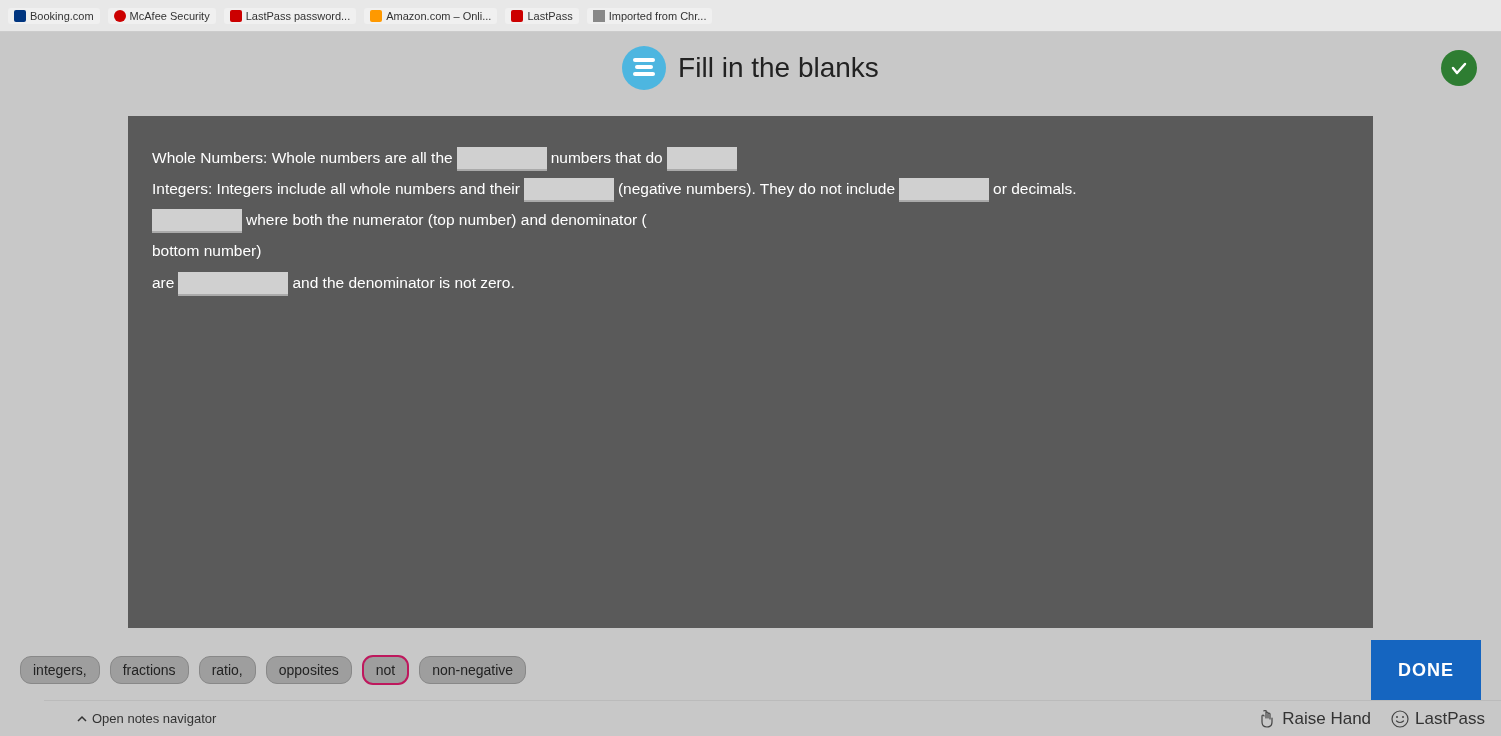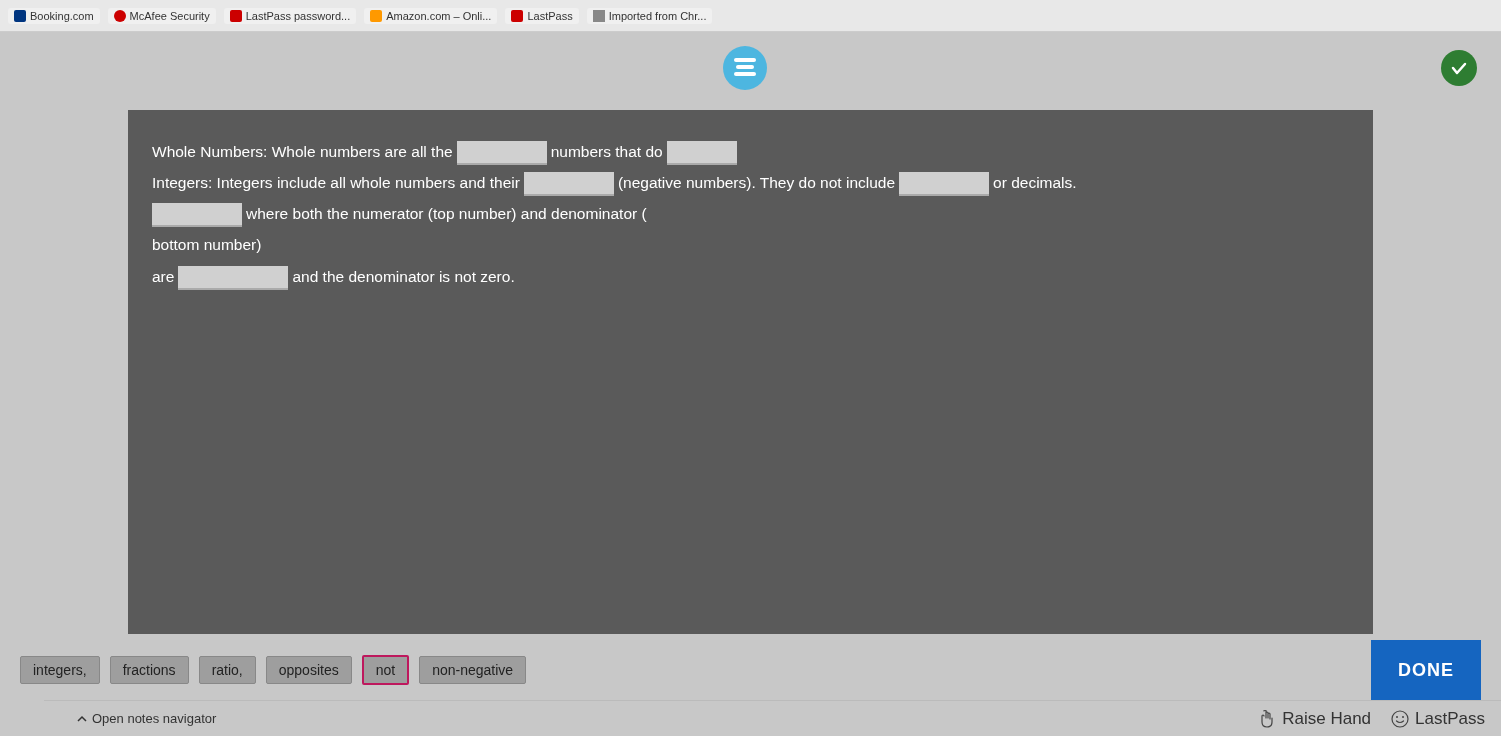--- a/index.html
+++ b/index.html
@@ -95,21 +95,21 @@
       border-radius: 50%;
       display: flex;
       align-items: center;
       justify-content: center;
       cursor: pointer;
     }
 
     
     .content-area {
       background: #5a5a5a;
-      margin: 6px 128px;
+      margin: 12px 128px;
       padding: 28px 24px 28px 24px;
       flex: 1;
       color: white;
       font-size: 15.5px;
       line-height: 1.75;
     }
 
     .fill-line {
       display: flex;
       align-items: baseline;
@@ -154,21 +154,21 @@
       flex: 1;
     }
 
     .word-chip {
       background: #9e9e9e;
       color: #222;
       border: 1px solid #888;
       padding: 5px 12px;
       font-size: 14px;
       cursor: pointer;
-      border-radius: 2px;
+      border-radius: 11px;
       font-weight: 400;
     }
 
     .word-chip.highlighted {
       background: #9e9e9e;
       border: 2px solid #be185d;
     }
 
     .done-button {
       background: #1565c0;
@@ -265,20 +265,21 @@
 <div class="main-container">
 
   <div class="header">
     <div class="header-logo">
       <div class="header-logo-inner">
         <div class="logo-line" style="width:22px;"></div>
         <div class="logo-line" style="width:18px;"></div>
         <div class="logo-line" style="width:22px;"></div>
       </div>
     </div>
+    <h1 class="header-title">Fill in the blanks</h1>
     <div class="header-check">
       <svg width="20" height="20" viewBox="0 0 20 20">
         <polyline points="4,10 8,15 16,6" stroke="white" stroke-width="2.5" fill="none" stroke-linecap="round" stroke-linejoin="round"></polyline>
       </svg>
     </div>
   </div>
 
   <div class="content-area">
 
     <div class="fill-line">

